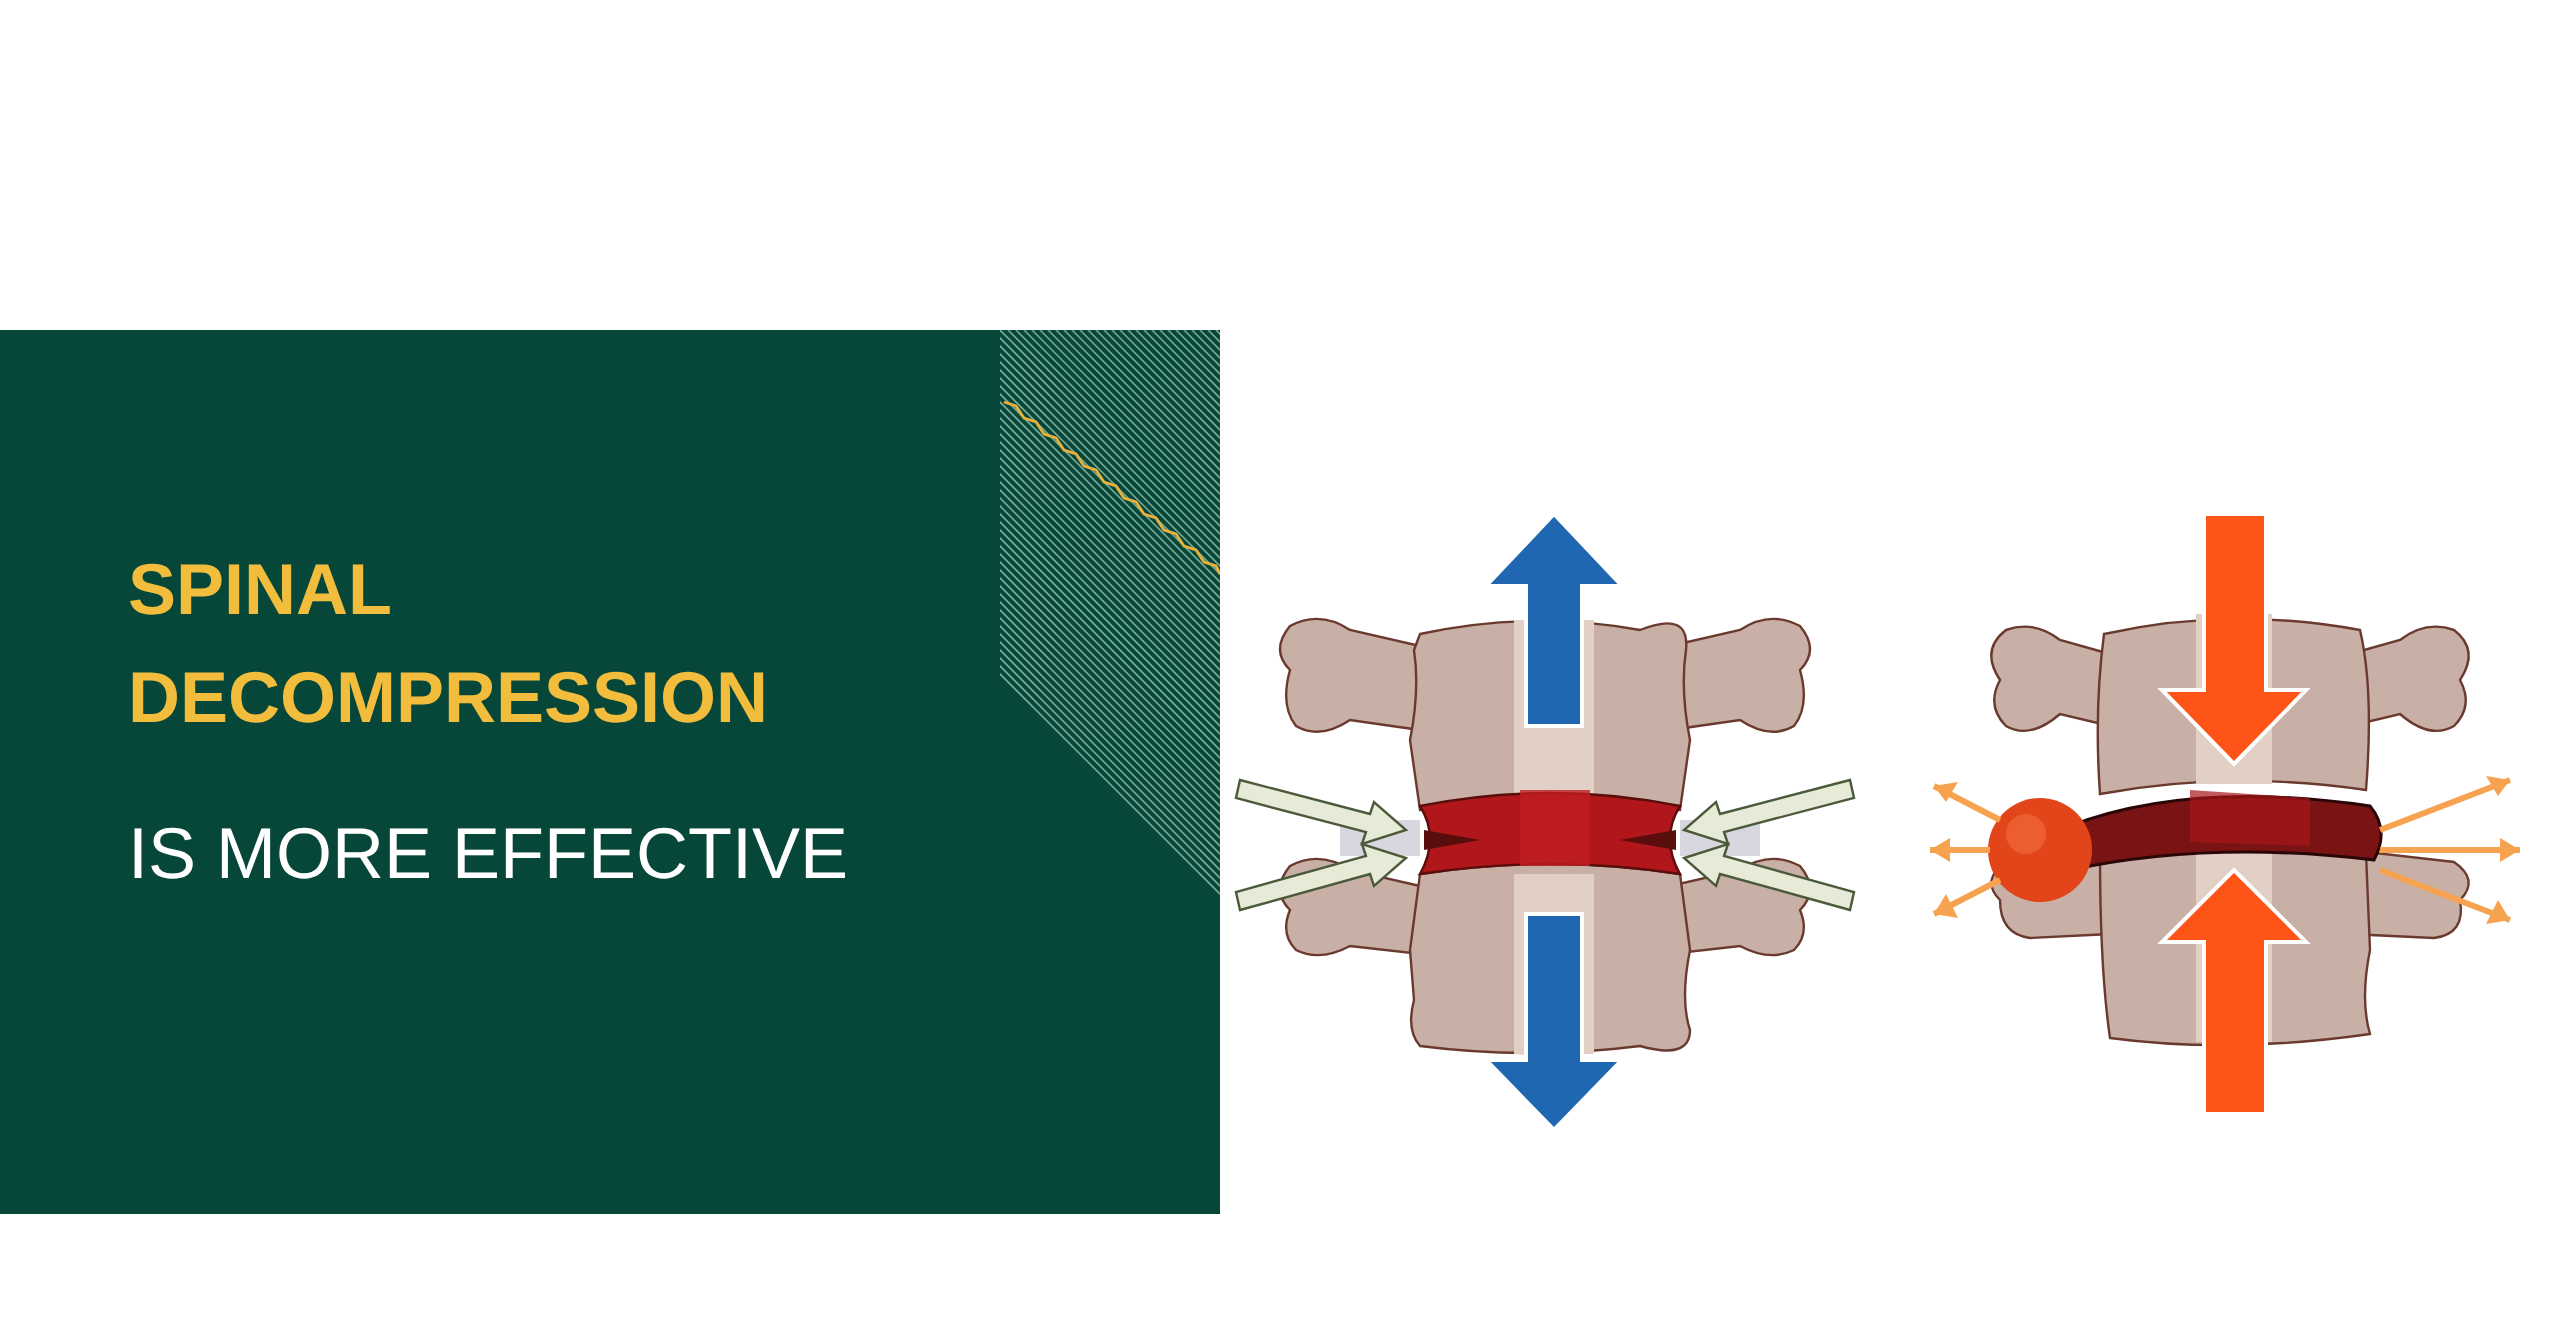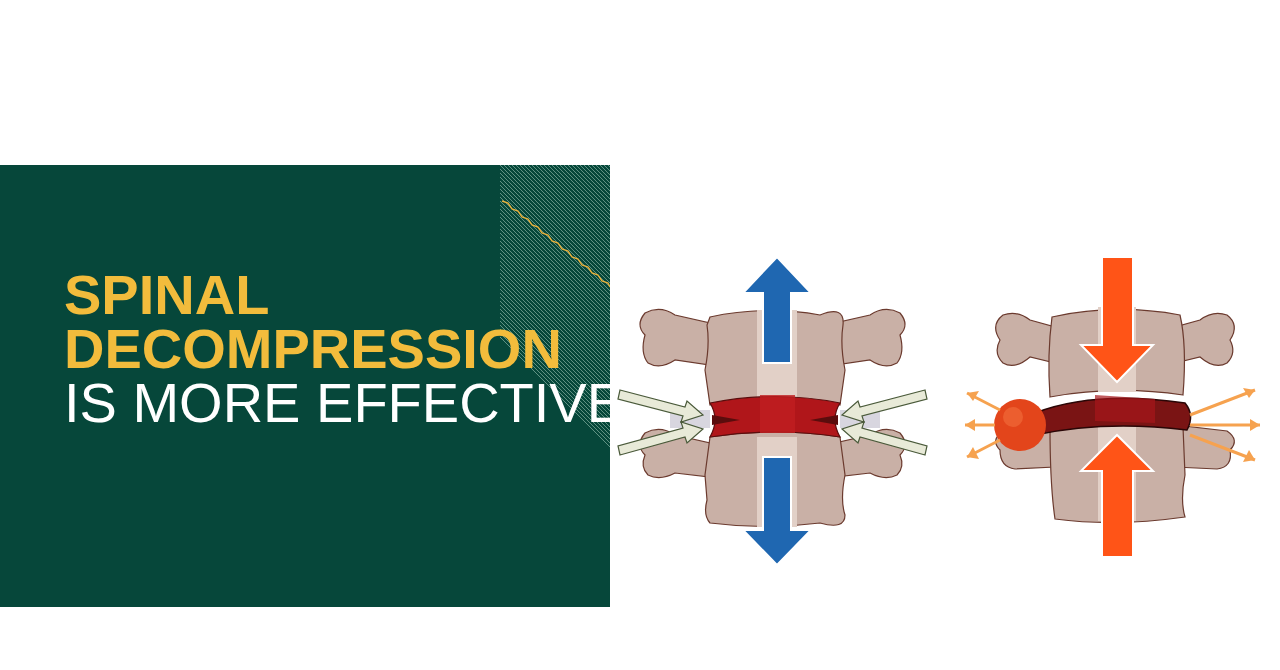--- a/index.html
+++ b/index.html
@@ -7,25 +7,25 @@
   .panel {
     position: absolute; left: 0; top: 165px; width: 610px; height: 442px;
     background: #06473a;
   }
   .hatch {
     position: absolute; right: 0; top: 0; width: 110px; height: 285px;
     overflow: hidden;
   }
   .headline {
     position: absolute; left: 64px; top: 268px; margin: 0;
-    font-weight: normal; line-height: 54px; font-size: 56px; letter-spacing: 0px;
+    font-weight: normal; line-height: 54px; font-size: 36px; letter-spacing: 0px;
   }
   .headline .line { display: block; white-space: nowrap; }
   .headline .accent { color: #f2bc3c; font-weight: bold; }
-  .headline .plain { color: #ffffff; }
+  .headline .plain { color: #ffffff; margin-top: 24px; }
   .illus { position: absolute; }
 </style>
 </head>
 <body>
 
 <div class="panel">
   <svg class="hatch" viewBox="0 0 110 285" width="110" height="285">
     <defs>
       <clipPath id="hclip">
           <polygon points="0,0 110,0 110,285 0,175"></polygon>

